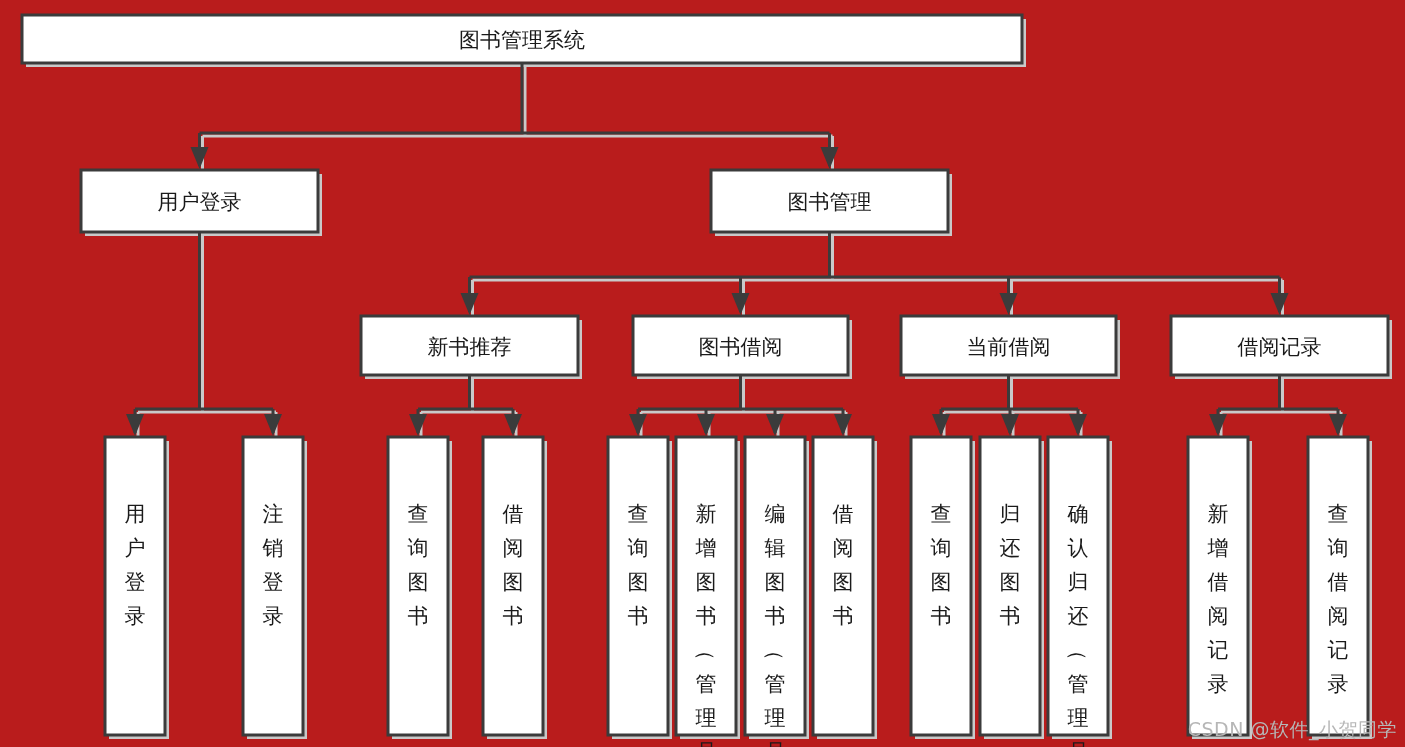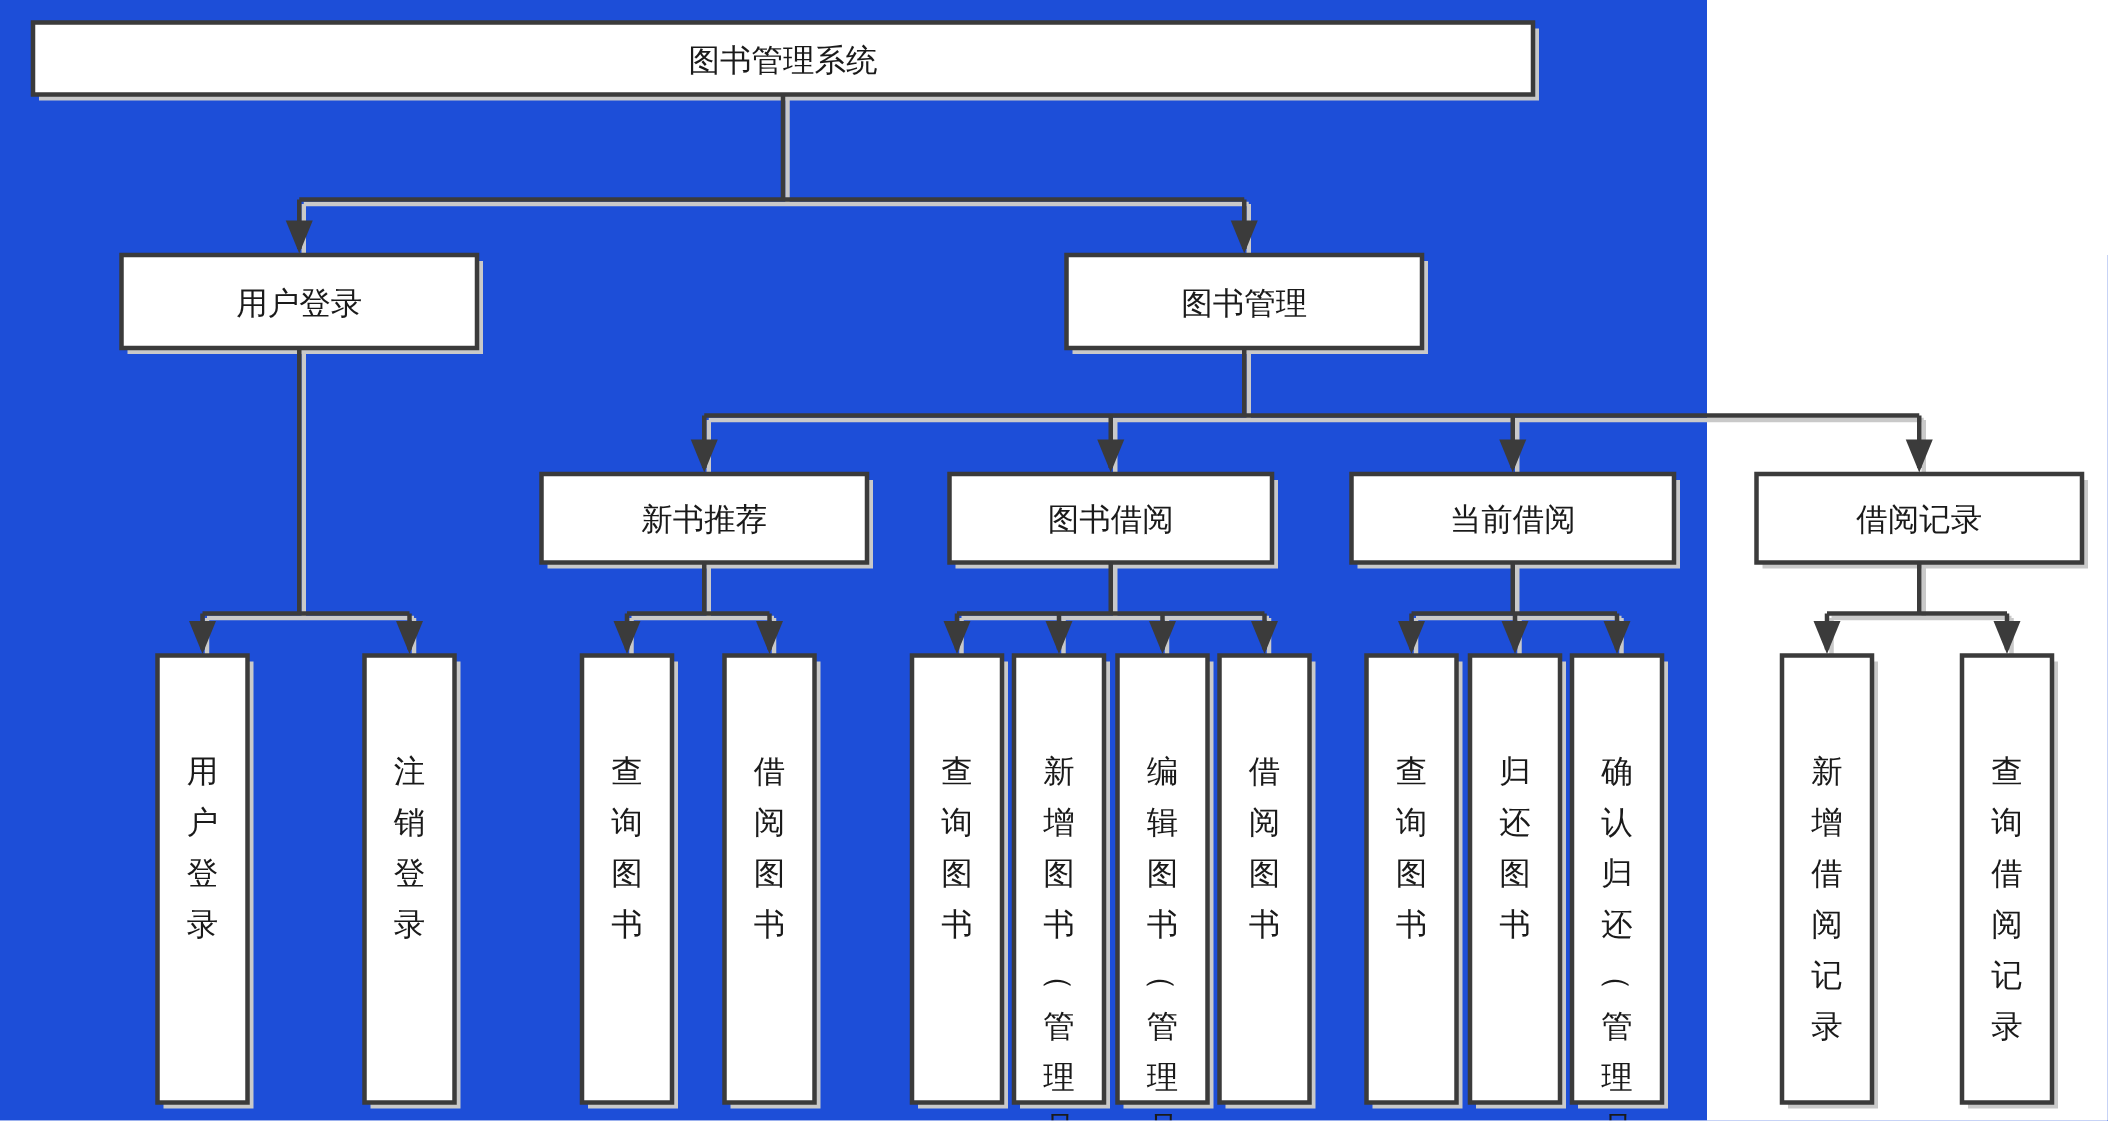--- a/index.html
+++ b/index.html
@@ -1,21 +1,21 @@
 <!DOCTYPE html>
 <html><head>
 <meta charset="utf-8">
 <style>
   html,body{margin:0;padding:0;background:#ffffff;}
   body{
     width:1405px;height:747px;
     font-family:"DejaVu Sans","Liberation Sans",sans-serif;
     overflow:hidden;
   }
-  #diagram-root{position:relative;width:1138px;height:747px;background:#1d4ed8;}
+  #diagram-root{position:relative;width:1405px;height:747px;background:#b91c1c;}
   svg.diagram{position:absolute;top:0;left:0;width:1405px;height:747px;display:block;}
 
   .node-box{fill:#ffffff;stroke:#3b3b3b;stroke-width:3;}
   .node-box-shadow{fill:#c9c9c9;stroke:none;}
   .connector{stroke:#3b3b3b;stroke-width:3;fill:none;stroke-linecap:butt;}
   .connector-shadow{stroke:#c9c9c9;stroke-width:3;fill:none;}
   .arrow-head{fill:#3b3b3b;stroke:none;}
 
   .node-label{
     font-family:"DejaVu Sans","Liberation Sans",sans-serif;
@@ -263,13 +263,14 @@
       <rect x="1308" y="437" width="60" height="298" class="node-box"></rect>
       <g>
         <text x="1338" y="514" class="leaf-label">查</text>
         <text x="1338" y="548" class="leaf-label">询</text>
         <text x="1338" y="582" class="leaf-label">借</text>
         <text x="1338" y="616" class="leaf-label">阅</text>
         <text x="1338" y="650" class="leaf-label">记</text>
         <text x="1338" y="684" class="leaf-label">录</text>
       </g>
     </svg>
+  <div class="watermark">CSDN @软件_小贺同学</div>
 </div>
 
 </body></html>

